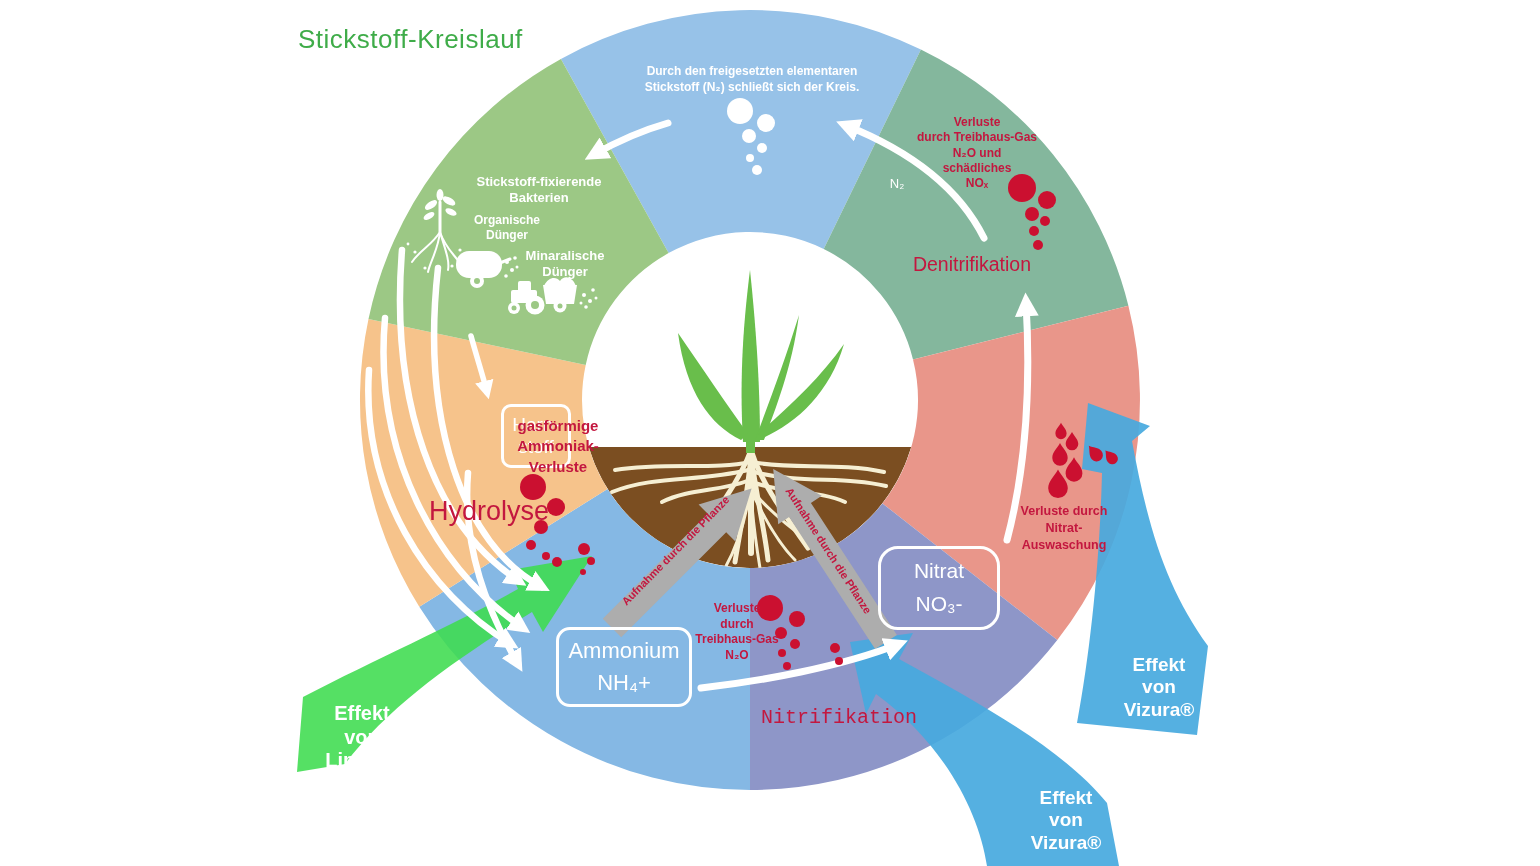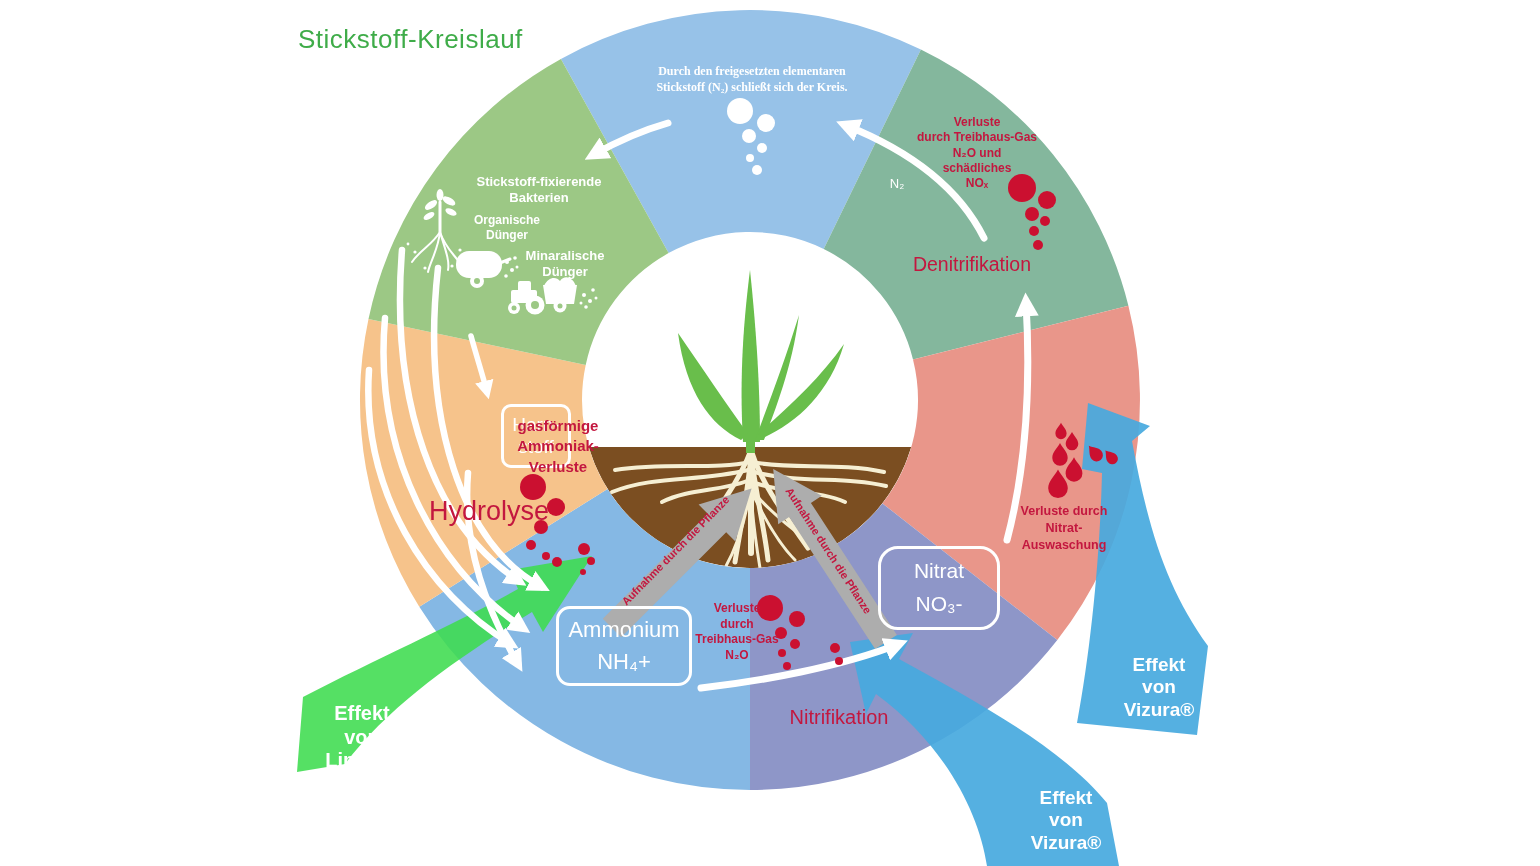--- a/index.html
+++ b/index.html
@@ -8,44 +8,44 @@
   .stage{position:absolute;left:0;top:0;width:1540px;height:866px;}
   svg{position:absolute;left:0;top:0;}
   .lbl{position:absolute;white-space:pre-line;text-align:center;
        transform:translate(-50%,-50%);line-height:1.25;}
   .title{position:absolute;left:298px;top:24px;transform:none;
          font-size:26px;color:#3fac49;letter-spacing:.5px;white-space:pre;}
   .white{color:#fff;}
   .red{color:#c3173f;}
   .bold{font-weight:700;}
   .closing-heading{left:752px;top:47px;font-size:21px;}
-  .closing-body{left:752px;top:80px;font-size:12px;line-height:1.3;font-family:Liberation Serif, serif;}
+  .closing-body{left:752px;top:80px;font-size:12px;line-height:1.3;}
   .inp-bact{left:497px;top:190px;font-size:13px;margin-left:42px;}
   .inp-org{left:507px;top:228px;font-size:12px;}
   .inp-min{left:565px;top:248px;font-size:13px;margin-top:16px;}
   .gas-loss{left:558px;top:446px;font-size:15px;line-height:1.35;}
   .hydrolyse{left:489px;top:512px;font-size:27px;}
   .nitrif-loss{left:737px;top:632px;font-size:12px;line-height:1.3;}
-  .nitrifikation{left:839px;top:717px;font-size:20px;}
+  .nitrifikation{left:839px;top:717px;font-size:20px;font-family:Liberation Mono, monospace;}
   .nitrate-loss{left:1064px;top:528px;font-size:12.5px;line-height:1.35;}
   .denitrif-loss{left:977px;top:153px;font-size:12px;line-height:1.28;}
   .denitrifikation{left:972px;top:264px;font-size:19.5px;}
   .n2{left:897px;top:184px;font-size:13px;}
   .uptake{font-size:11px;white-space:nowrap;}
   .uptake-left{left:676px;top:551px;transform:translate(-50%,-50%) rotate(-45.5deg);}
   .uptake-right{left:828px;top:551px;transform:translate(-50%,-50%) rotate(57deg);}
   .prod{font-size:20px;line-height:1.18;}
   .limus{left:362px;top:737px;}
   .vizura-r{left:1159px;top:688px;font-size:19px;}
   .vizura-b{left:1066px;top:821px;font-size:19px;}
   .wbox{position:absolute;border:3px solid #fff;display:flex;align-items:center;
         justify-content:center;color:#fff;text-align:center;white-space:pre-line;}
   .urea-box{left:461px;top:404px;width:64px;height:58px;border-radius:10px;
             font-size:19px;line-height:1.15;margin-left:40px;}
-  .ammonium-box{left:556px;top:606px;width:130px;height:74px;border-radius:14px;
+  .ammonium-box{left:556px;top:627px;width:130px;height:74px;border-radius:14px;
             font-size:22px;line-height:1.45;}
   .nitrate-box{left:878px;top:546px;width:116px;height:78px;border-radius:20px;
             font-size:21px;line-height:1.55;}
 </style>
 </head>
 <body>
 
 <div class="stage">
 
 <svg width="1540" height="866" viewBox="0 0 1540 866">

